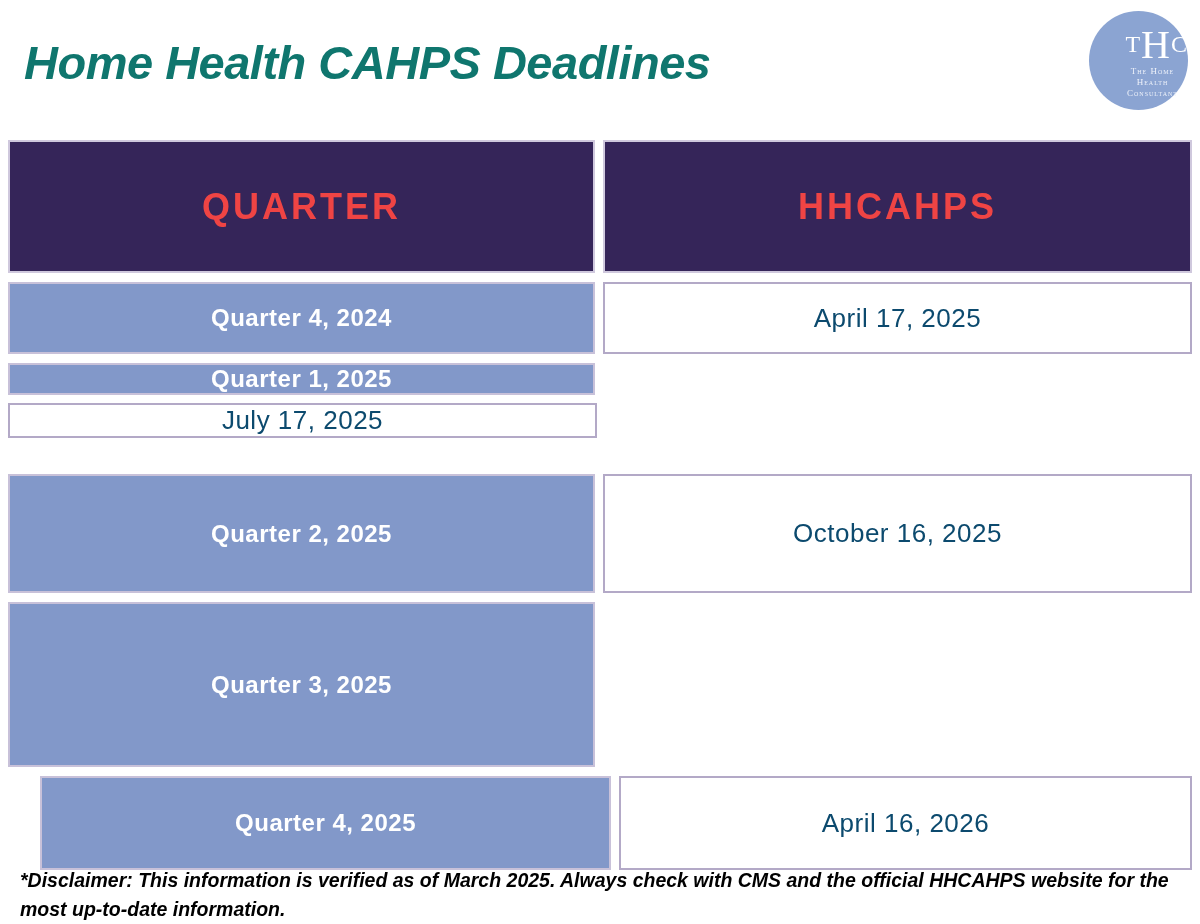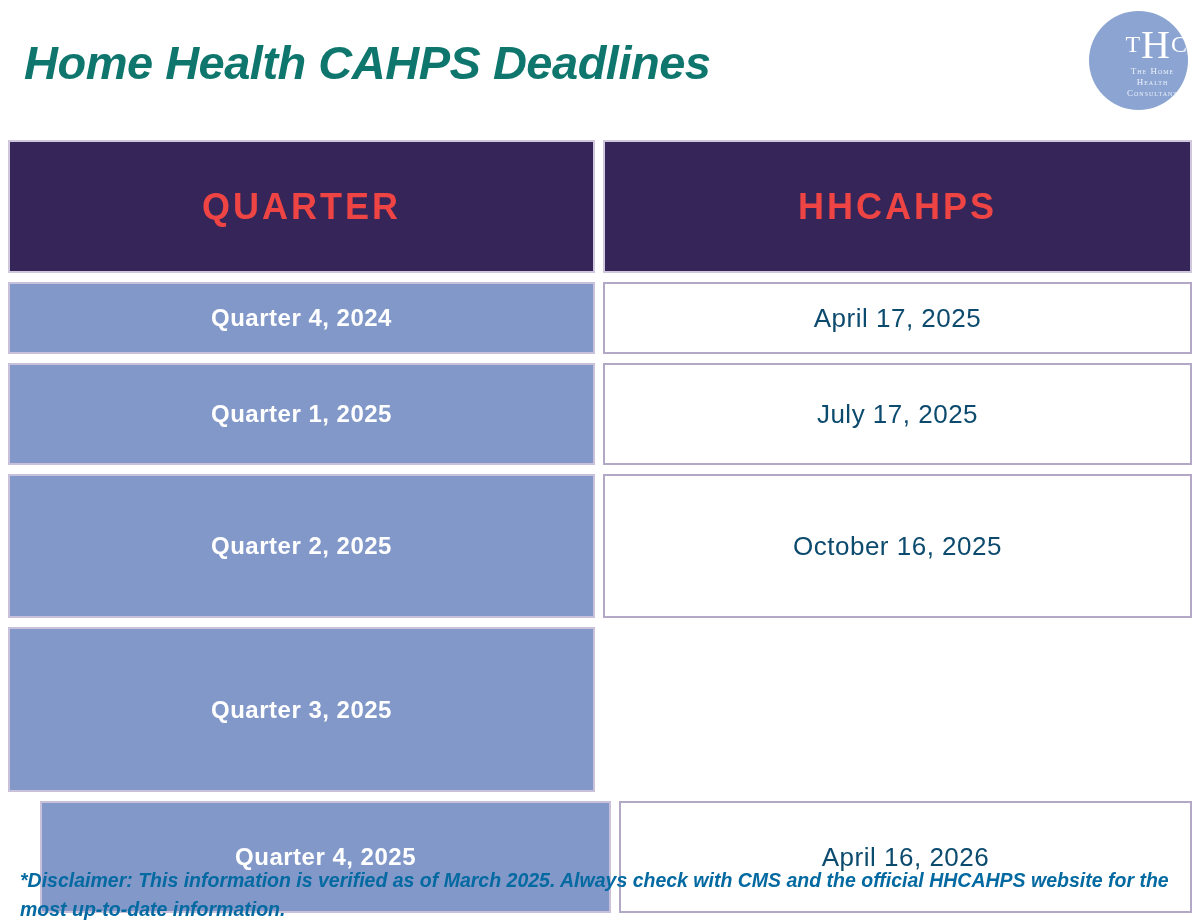--- a/index.html
+++ b/index.html
@@ -76,24 +76,24 @@
   .header-cell {
     background: #352559;
     border: 2px solid #cfc8dd;
     color: #ef4444;
     font-size: 36px;
     font-weight: bold;
     letter-spacing: 3px;
   }
 
   .row-1 { height: 72px; }
-  .row-2 { height: 102px; }
-  .row-3 { height: 144px; }
+  .row-2 { height: 102px; flex-direction: column; }
+  .row-3 { height: 119px; }
   .row-4 { height: 165px; }
-  .row-5 { height: 112px; padding-left: 32px; }
+  .row-5 { height: 94px; padding-left: 32px; }
 
   .quarter-cell {
     background: #8298c9;
     border: 2px solid #c8c1d9;
     color: #ffffff;
     font-size: 24px;
     font-weight: bold;
     letter-spacing: 0.5px;
   }
   .deadline-cell {
@@ -106,21 +106,21 @@
 
   
   .disclaimer {
     position: absolute;
     left: 20px; top: 866px;
     width: 1160px;
     font-size: 19.5px;
     font-weight: bold;
     font-style: italic;
     line-height: 1.5;
-    color: #0369a1;
+    color: #000000;
   }
 </style>
 </head>
 <body>
 
 <h1 class="page-title">Home Health CAHPS Deadlines</h1>
 
 <div class="logo">
   <div class="logo-monogram">
     <span class="m-small">T</span><span class="m-big">H</span><span class="m-small">C</span>

